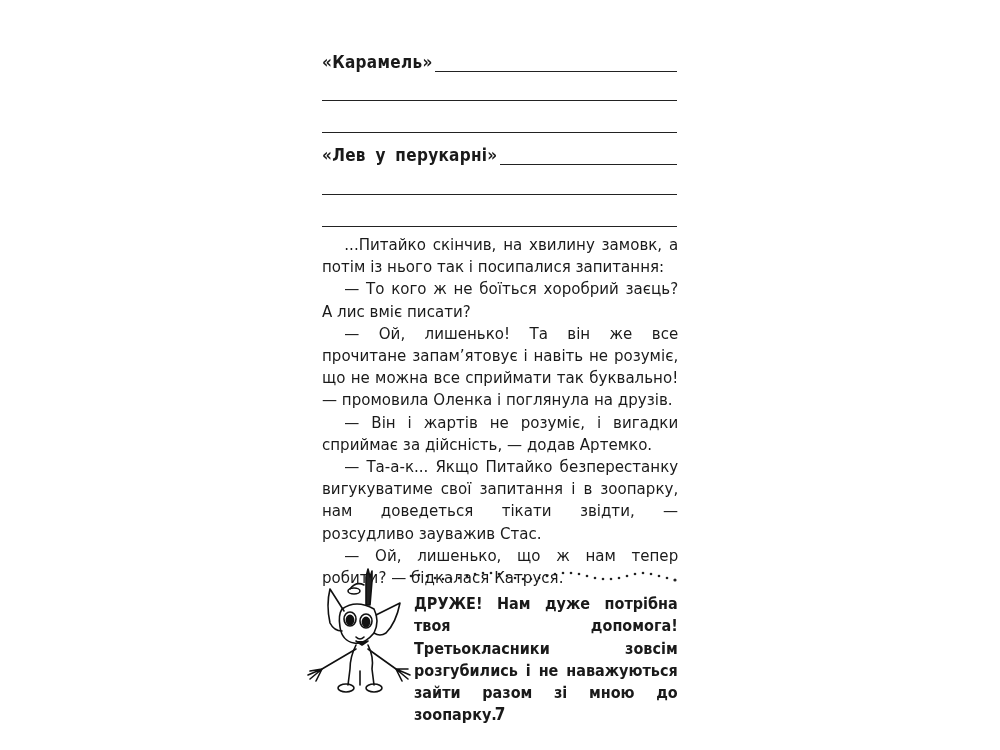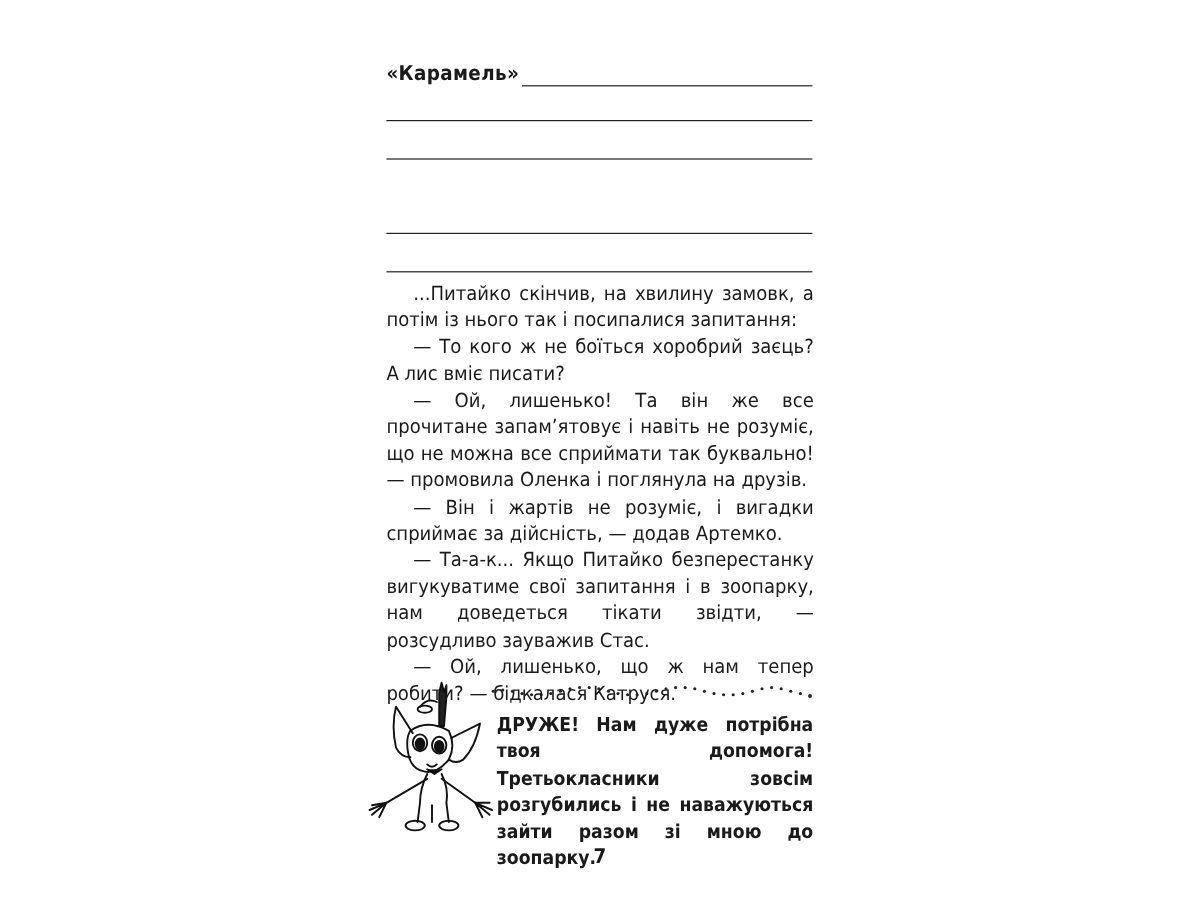--- a/index.html
+++ b/index.html
@@ -25,20 +25,24 @@
 
 <div class="page">
 
   <div class="fill-row" style="top:52px;">
     <span class="fill-label">«Карамель»</span>
     <span class="fill-line"></span>
   </div>
   <div class="blank-line" style="top:100px;"></div>
   <div class="blank-line" style="top:132px;"></div>
 
+  <div class="fill-row" style="top:145px;">
+    <span class="fill-label">«Лев  у  перукарні»</span>
+    <span class="fill-line"></span>
+  </div>
   <div class="blank-line" style="top:194px;"></div>
   <div class="blank-line" style="top:226px;"></div>
 
   <div class="body-text">
     <p>...Питайко скінчив, на хвилину замовк, а потім із нього так і посипалися запитання:</p>
     <p>— То кого ж не боїться хоробрий заєць? А лис вміє писати?</p>
     <p>— Ой, лишенько! Та він же все прочитане запам’ятовує і навіть не розуміє, що не можна все сприймати так буквально! — промовила Оленка і поглянула на друзів.</p>
     <p>— Він і жартів не розуміє, і вигадки сприймає за дійсність, — додав Артемко.</p>
     <p>— Та-а-к... Якщо Питайко безперестанку вигукуватиме свої запитання і в зоопарку, нам доведеться тікати звідти, — розсудливо зауважив Стас.</p>
     <p>— Ой, лишенько, що ж нам тепер робити? — бідкалася Катруся.</p>

